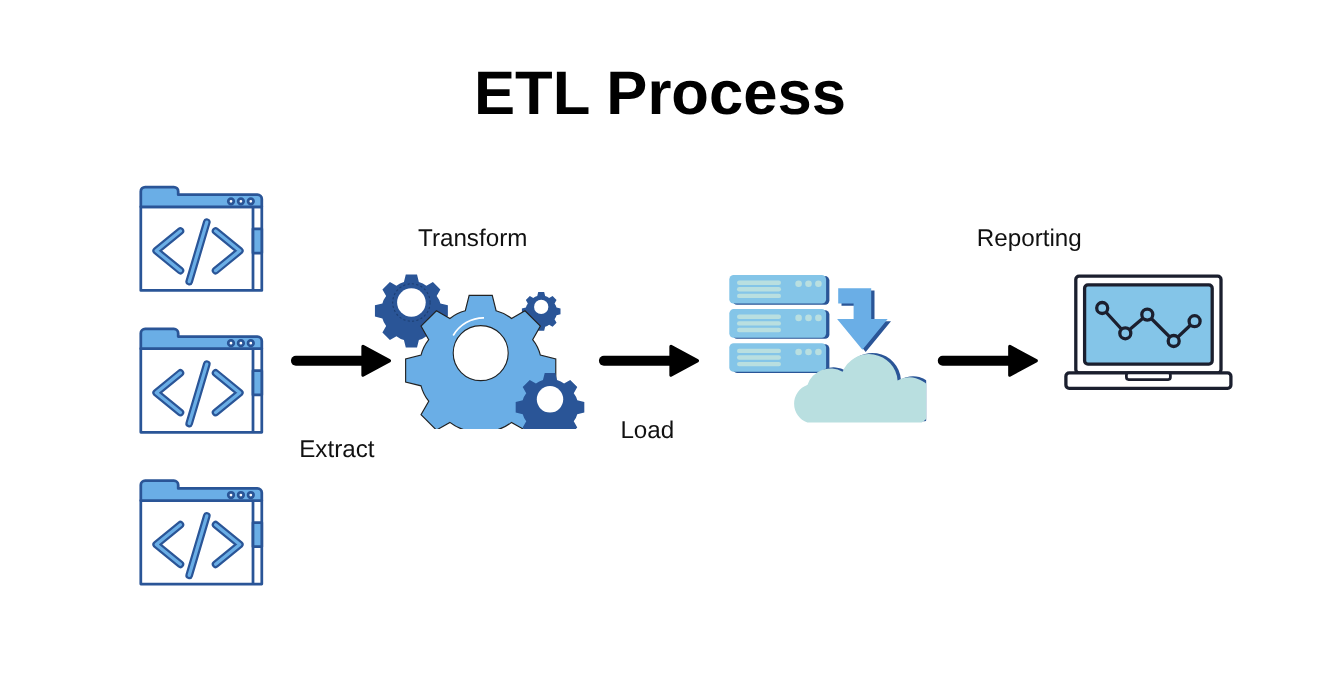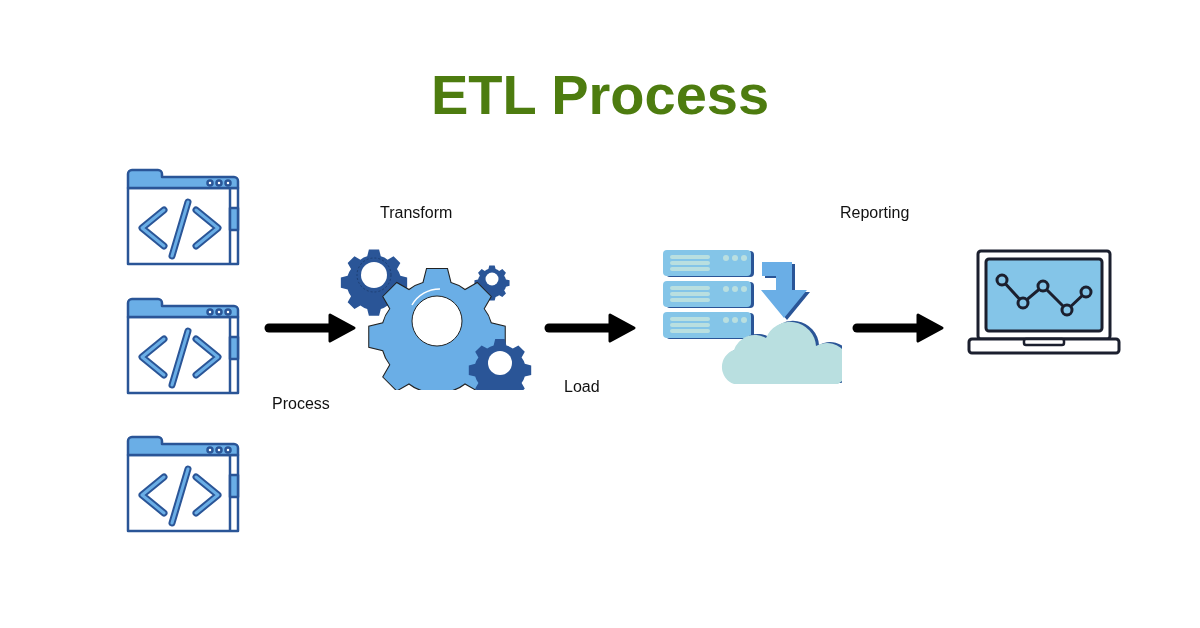--- a/index.html
+++ b/index.html
@@ -1,18 +1,18 @@
 <!DOCTYPE html>
 <html><head>
   <meta charset="utf-8">
   <style>
     html, body { margin:0; padding:0; background:#ffffff; }
     body { width:1200px; height:628px; position:relative; overflow:hidden; font-family:"Liberation Sans", sans-serif; }
-    .title { position:absolute; left:0; width:1200px; top:62px; text-align:center; font-size:56px; font-weight:bold; color:#4d7c0f; letter-spacing:0px; }
-    .label { position:absolute; font-size:16px; color:#111; }
+    .title { position:absolute; left:0; width:1200px; top:52px; text-align:center; font-size:56px; font-weight:bold; color:#000000; letter-spacing:0px; }
+    .label { position:absolute; font-size:22px; color:#111; }
     .abs { position:absolute; }
   </style>
 </head>
 <body>
 
 <div class="title">ETL Process</div>
 
 <svg class="abs" style="left:126px;top:168px" width="116" height="100" viewBox="0 0 116 100">
   <g fill="none" stroke="#2a5597" stroke-width="2.5" stroke-linejoin="round">
     <path d="M2 20 V96 H112 V20 Z" fill="#fff"></path>
@@ -74,21 +74,21 @@
     <polyline points="38,42 16,60 38,78"></polyline>
       <polyline points="70,42 92,60 70,78"></polyline>
       <line x1="62" y1="34" x2="46" y2="88"></line>
   </g>
 </svg>
 
 <svg class="abs" style="left:264px;top:312px" width="94" height="32" viewBox="0 0 94 32">
   <line x1="5" y1="16" x2="70" y2="16" stroke="#000" stroke-width="9" stroke-linecap="round"></line>
   <path d="M66 3 L90 16 L66 29 Z" fill="#000" stroke="#000" stroke-width="3" stroke-linejoin="round"></path>
 </svg>
-<div class="label" style="left:272px;top:395px">Process</div>
+<div class="label" style="left:272px;top:395px">Extract</div>
 
 <svg class="abs" style="left:340px;top:245px" width="195" height="145" viewBox="0 0 195 145">
   <defs>
     <g id="gear8">
       <path d="M-6 -30 h12 l2 8 a22 22 0 0 1 8 4 l7 -4 8 8 -4 7 a22 22 0 0 1 4 8 l8 2 v12 l-8 2 a22 22 0 0 1 -4 8 l4 7 -8 8 -7 -4 a22 22 0 0 1 -8 4 l-2 8 h-12 l-2 -8 a22 22 0 0 1 -8 -4 l-7 4 -8 -8 4 -7 a22 22 0 0 1 -4 -8 l-8 -2 v-12 l8 -2 a22 22 0 0 1 4 -8 l-4 -7 8 -8 7 4 a22 22 0 0 1 8 -4 Z"></path>
     </g>
   </defs>
   <g transform="translate(34,30) scale(0.85)" fill="#2a5597">
       <use href="#gear8"></use>
     </g>
@@ -150,21 +150,21 @@
   <path d="M102 14 H132 V42 H147 L124 70 L101 42 H116 V28 H102 Z" fill="#2a5597" transform="translate(3,2)"></path>
   <path d="M102 14 H132 V42 H147 L124 70 L101 42 H116 V28 H102 Z" fill="#6aaee6"></path>
   <path d="M74 136 a18 18 0 0 1 0 -34 a22 22 0 0 1 32 -12 a26 26 0 0 1 50 8 a20 20 0 0 1 22 38 Z" fill="#2a5597" transform="translate(3,-1)"></path>
   <path d="M74 136 a18 18 0 0 1 0 -34 a22 22 0 0 1 32 -12 a26 26 0 0 1 50 8 a20 20 0 0 1 22 38 Z" fill="#b9dfe0"></path>
 </svg>
 
 <svg class="abs" style="left:852px;top:312px" width="94" height="32" viewBox="0 0 94 32">
   <line x1="5" y1="16" x2="70" y2="16" stroke="#000" stroke-width="9" stroke-linecap="round"></line>
   <path d="M66 3 L90 16 L66 29 Z" fill="#000" stroke="#000" stroke-width="3" stroke-linejoin="round"></path>
 </svg>
-<div class="label" style="left:840px;top:204px">Reporting</div>
+<div class="label" style="left:888px;top:204px">Reporting</div>
 
 <svg class="abs" style="left:966px;top:248px" width="156" height="112" viewBox="0 0 156 112">
   <rect x="12" y="3" width="132" height="88" rx="3" fill="#fff" stroke="#1b1f2e" stroke-width="3"></rect>
   <rect x="20" y="11" width="116" height="72" rx="3" fill="#84c5e8" stroke="#1b1f2e" stroke-width="3"></rect>
   <rect x="3" y="91" width="150" height="14" rx="3" fill="#fff" stroke="#1b1f2e" stroke-width="3"></rect>
   <rect x="58" y="91" width="40" height="6" rx="2" fill="#fff" stroke="#1b1f2e" stroke-width="2.5"></rect>
   <polyline points="36,32 57,55 77,38 101,62 120,44" fill="none" stroke="#1b1f2e" stroke-width="3"></polyline>
   <g fill="#84c5e8" stroke="#1b1f2e" stroke-width="3">
     <circle cx="36" cy="32" r="5"></circle>
       <circle cx="57" cy="55" r="5"></circle>

